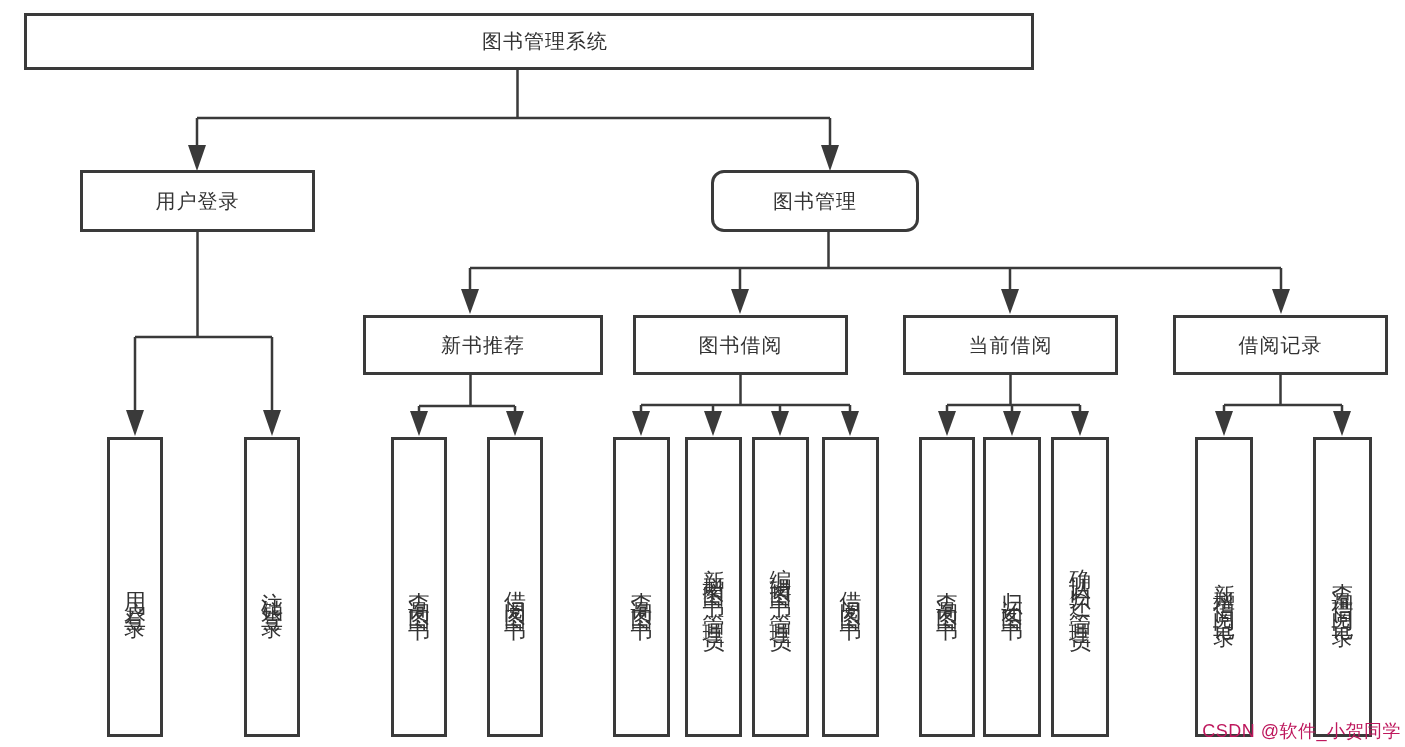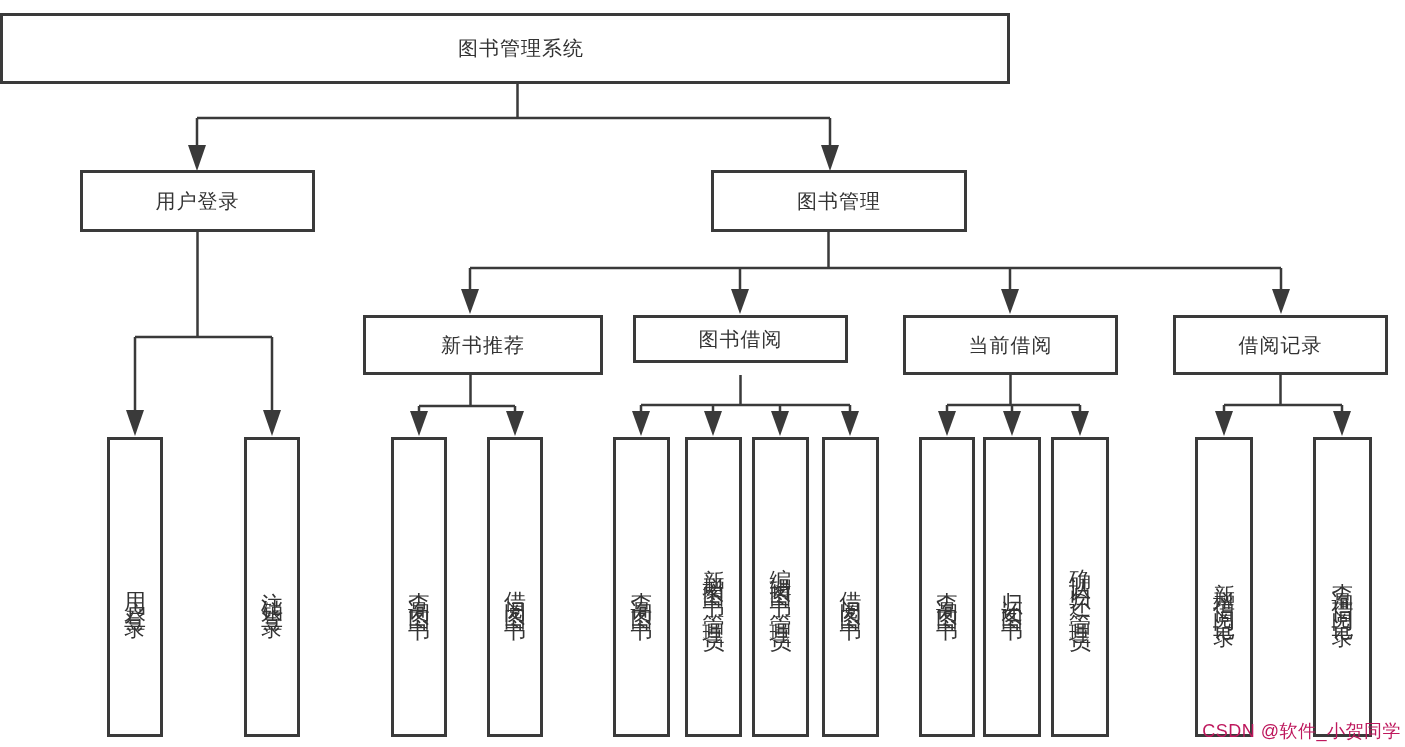--- a/index.html
+++ b/index.html
@@ -97,35 +97,35 @@
 
       <polygon points="938,411 956,411 947,436"></polygon>
       <polygon points="1003,411 1021,411 1012,436"></polygon>
       <polygon points="1071,411 1089,411 1080,436"></polygon>
 
       <polygon points="1215,411 1233,411 1224,436"></polygon>
       <polygon points="1333,411 1351,411 1342,436"></polygon>
     </g>
   </svg>
 
-  <div class="box" style="left:0; top:13px; width:1010px; height:71px;padding-left:32px;">
+  <div class="box" style="left:24px; top:13px; width:1010px; height:57px;padding-left:32px;">
     <span class="hlabel">图书管理系统</span>
   </div>
 
   <div class="box" style="left:80px; top:170px; width:235px; height:62px;">
     <span class="hlabel">用户登录</span>
   </div>
-  <div class="box" style="left:711px; top:170px; width:256px; height:62px;">
+  <div class="box" style="left:711px; top:170px; width:208px; height:62px;border-radius:13px;">
     <span class="hlabel">图书管理</span>
   </div>
 
   <div class="box" style="left:363px; top:315px; width:240px; height:60px;">
     <span class="hlabel">新书推荐</span>
   </div>
-  <div class="box" style="left:633px; top:315px; width:215px; height:48px;">
+  <div class="box" style="left:633px; top:315px; width:215px; height:60px;">
     <span class="hlabel">图书借阅</span>
   </div>
   <div class="box" style="left:903px; top:315px; width:215px; height:60px;">
     <span class="hlabel">当前借阅</span>
   </div>
   <div class="box" style="left:1173px; top:315px; width:215px; height:60px;">
     <span class="hlabel">借阅记录</span>
   </div>
 
   <div class="box leaf" style="left:107px; top:437px; width:56px; height:300px;">

